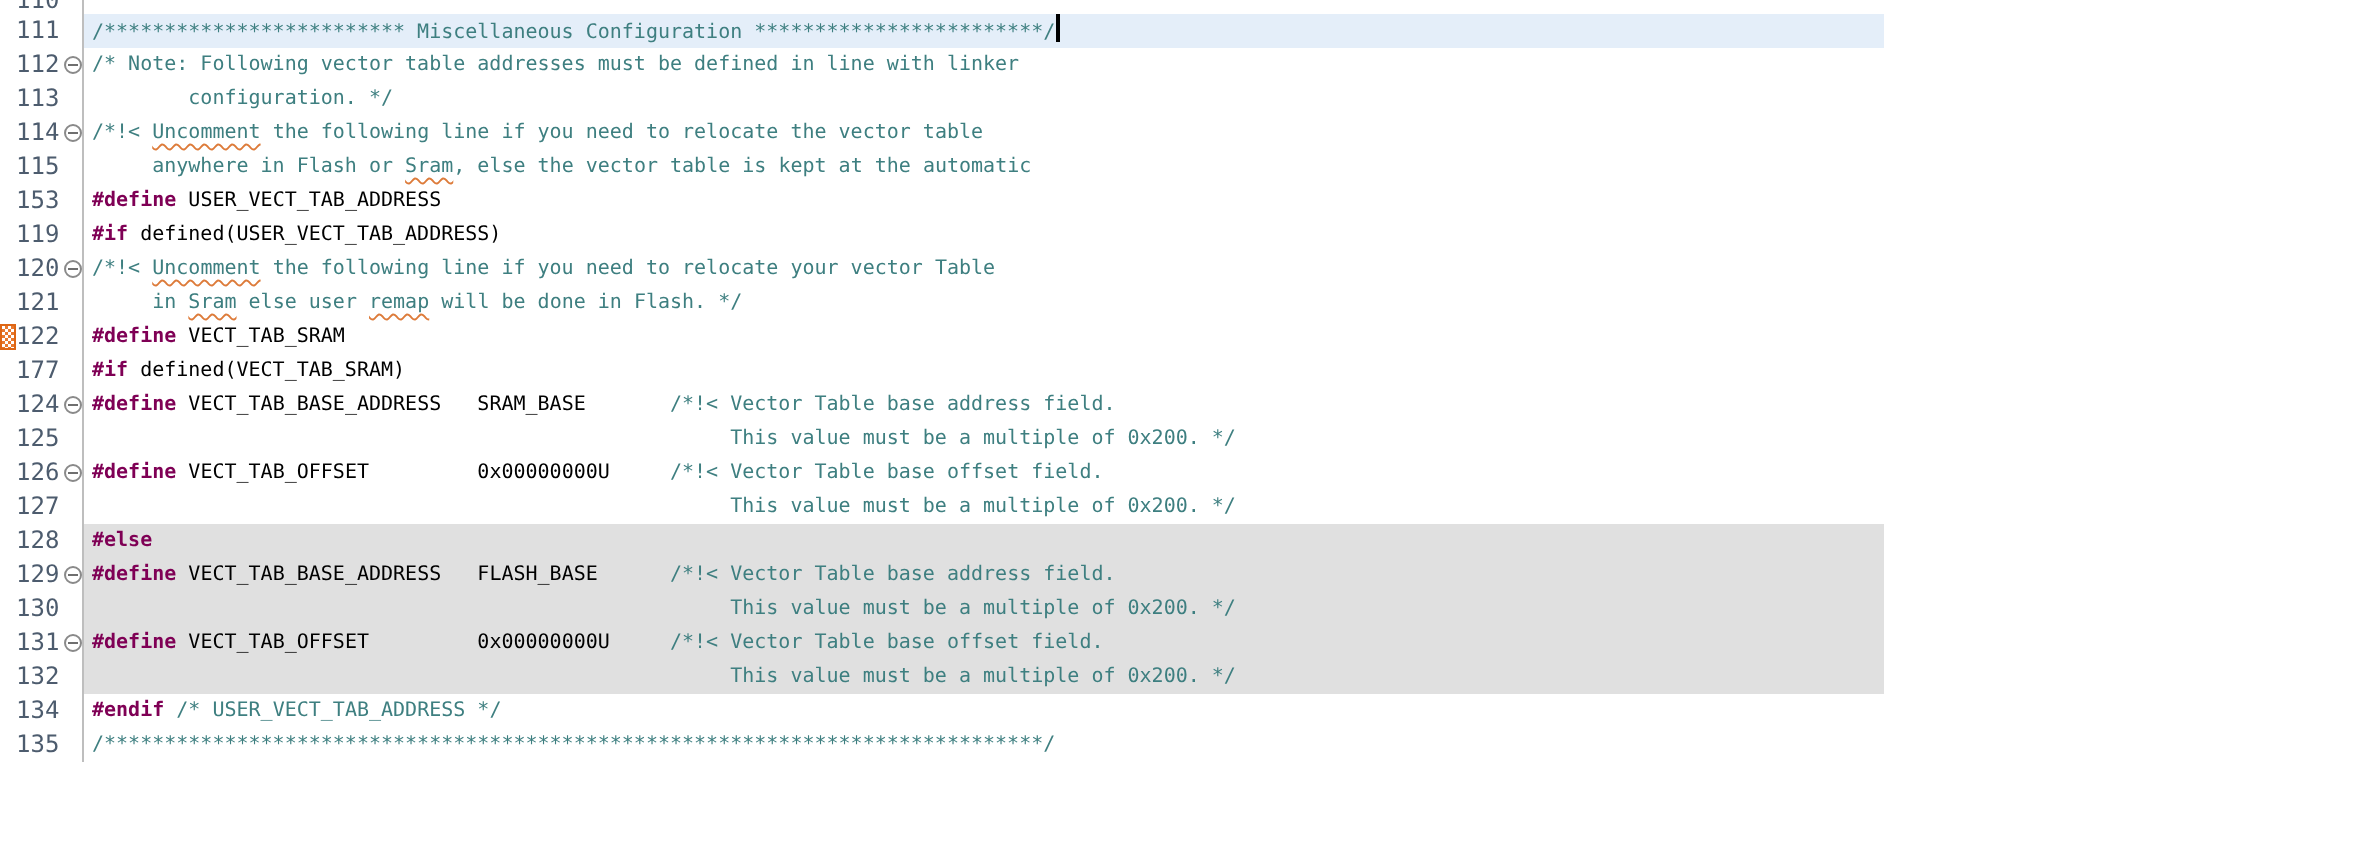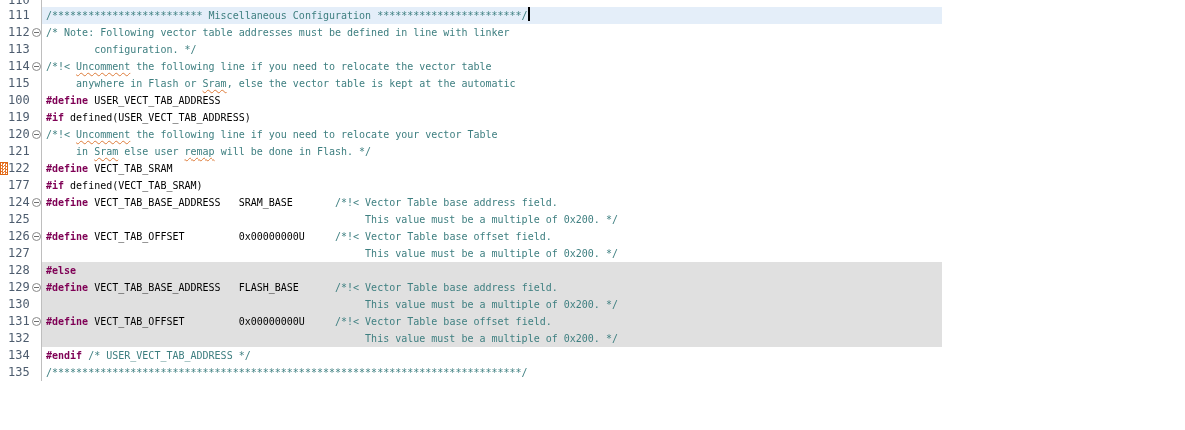--- a/index.html
+++ b/index.html
@@ -72,21 +72,21 @@
         <div class="code"><span class="cm">/*!&lt; </span><span class="sp">Uncomment</span><span class="cm"> the following line if you need to relocate the vector table</span></div>
       </div>
       <div class="row">
         <div class="ann"></div>
         <div class="num">115</div>
         <div class="foldc"></div>
         <div class="code"><span class="cm">     anywhere in Flash or </span><span class="sp">Sram</span><span class="cm">, else the vector table is kept at the automatic</span></div>
       </div>
       <div class="row">
         <div class="ann"></div>
-        <div class="num">100</div>
+        <div class="num">153</div>
         <div class="foldc"></div>
         <div class="code"><span class="kw">#define</span><span class="pl"> USER_VECT_TAB_ADDRESS</span></div>
       </div>
       <div class="row">
         <div class="ann"></div>
         <div class="num">119</div>
         <div class="foldc"></div>
         <div class="code"><span class="kw">#if</span><span class="pl"> defined(USER_VECT_TAB_ADDRESS)</span></div>
       </div>
       <div class="row">

